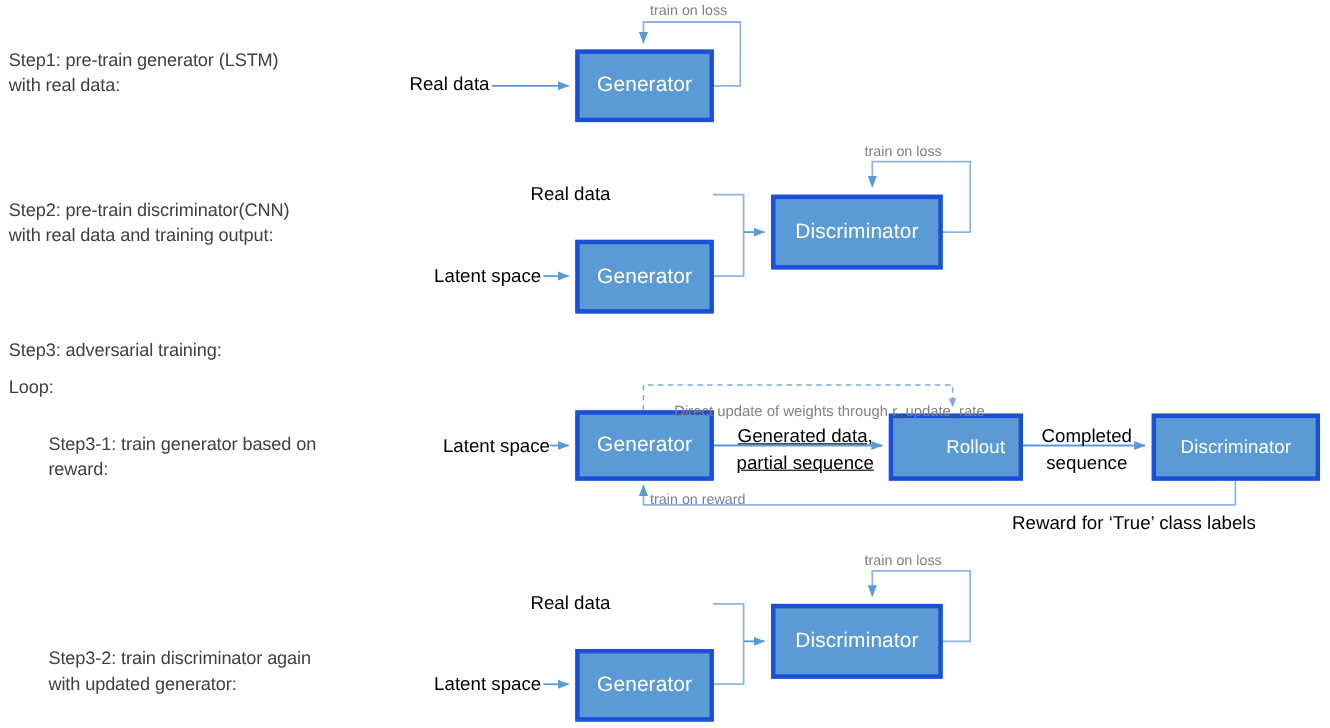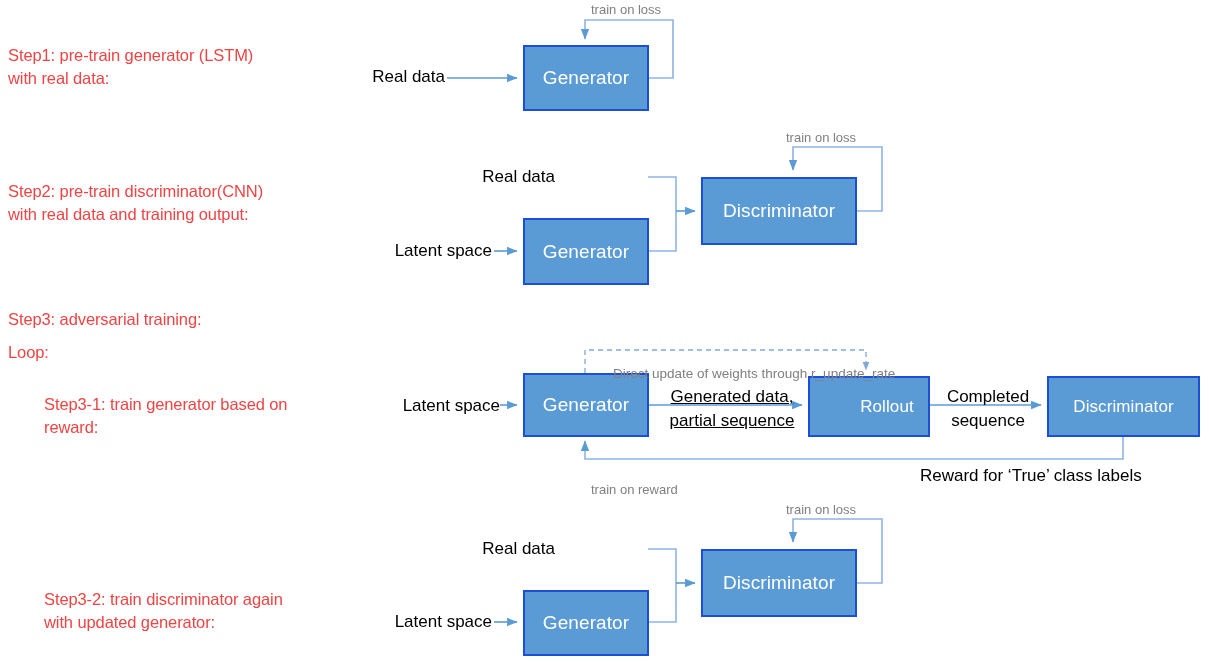--- a/index.html
+++ b/index.html
@@ -6,31 +6,31 @@
   body{
     width:1209px;height:662px;
     background:#ffffff;
     font-family:"Liberation Sans", sans-serif;
     overflow:hidden;
   }
   #stage{position:relative;width:1209px;height:662px;}
 
   .step-text{
     position:absolute;
-    color:#ef4444;
+    color:#404040;
     font-size:16.5px;
     line-height:23px;
     white-space:pre-line;
     letter-spacing:-0.1px;
   }
 
   .box{
     position:absolute;
     background:#5B9BD5;
-    border:2px solid #1d4ed8;
+    border:4px solid #1d4ed8;
     box-sizing:border-box;
     display:flex;align-items:center;justify-content:center;
     color:#ffffff;
     font-size:19px;
     letter-spacing:0.1px;
   }
   .box.sm{font-size:17px;}
 
   .io-label{
     position:absolute;
@@ -138,21 +138,21 @@
   <div class="io-label" style="left:657px;top:385px;width:150px;text-align:center;line-height:24px;text-decoration:underline;">Generated data,
 partial sequence</div>
 
   <div class="io-label" style="left:936px;top:385px;width:104px;text-align:center;line-height:24px;">Completed
 sequence</div>
 
   <div class="io-label" style="left:920px;top:465px;width:270px;">Reward for ‘True’ class labels</div>
 
   <div class="ann big" style="left:613px;top:330px;margin-top:36px;">Direct update of weights through r_update_rate</div>
 
-  <div class="ann" style="left:591px;top:482px;">train on reward</div>
+  <div class="ann" style="left:591px;top:446px;">train on reward</div>
 
   <div class="step-text" style="left:44px;top:588px;width:340px;">Step3-2: train discriminator again
 with updated generator:</div>
 
   <div class="io-label r" style="left:440px;top:538px;width:115px;">Real data</div>
 
   <div class="io-label r" style="left:370px;top:611px;width:122px;">Latent space</div>
 
   <div class="box" style="left:523px;top:590px;width:126px;height:66px;">Generator</div>
 

